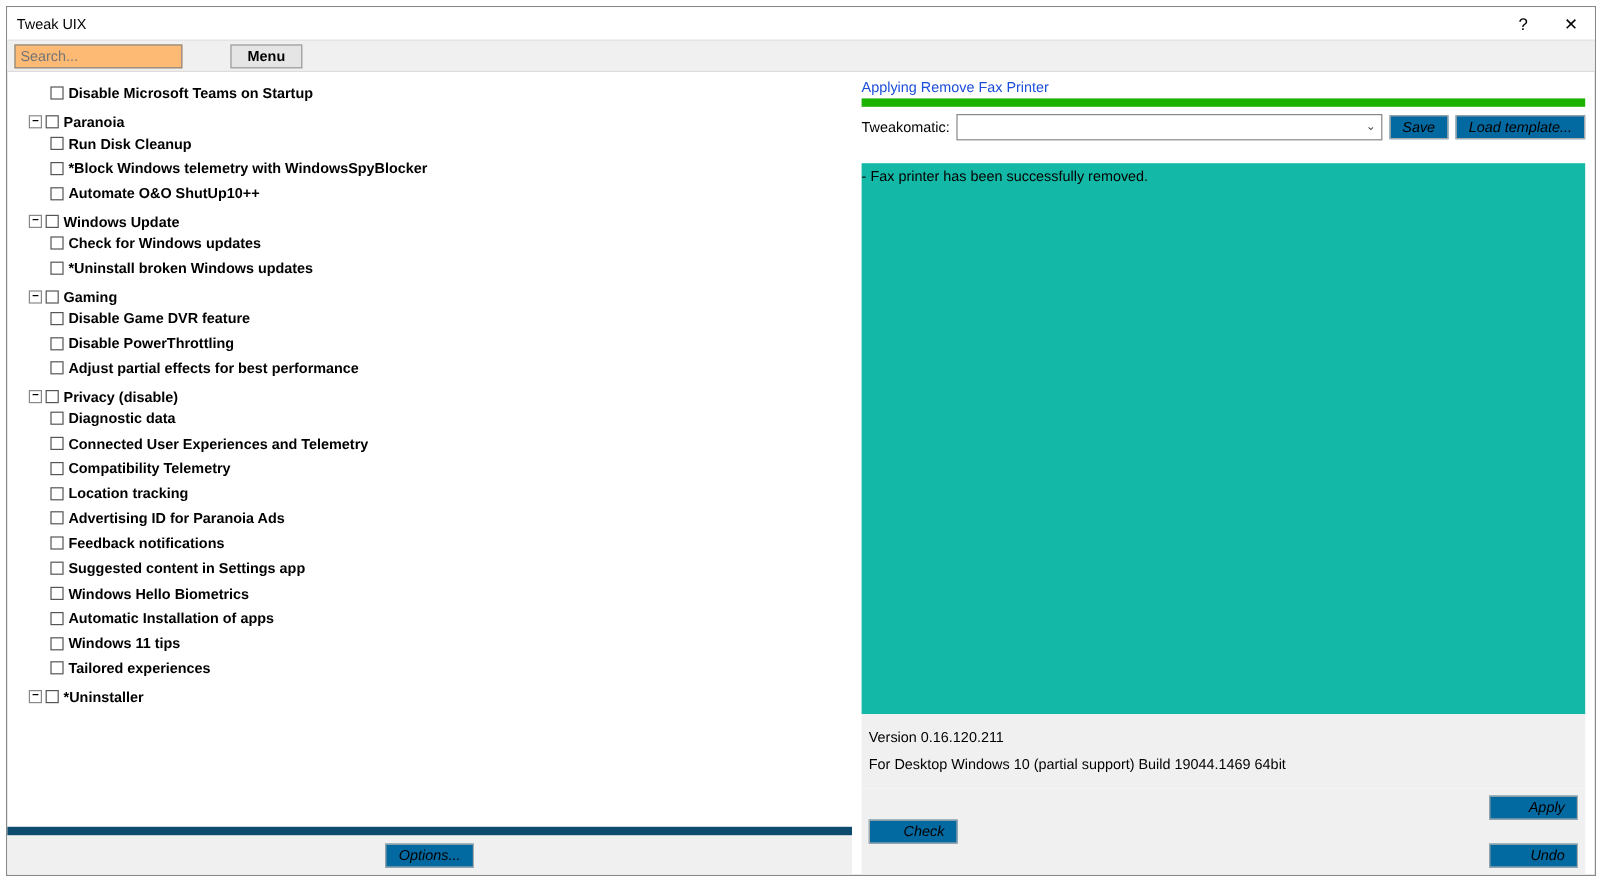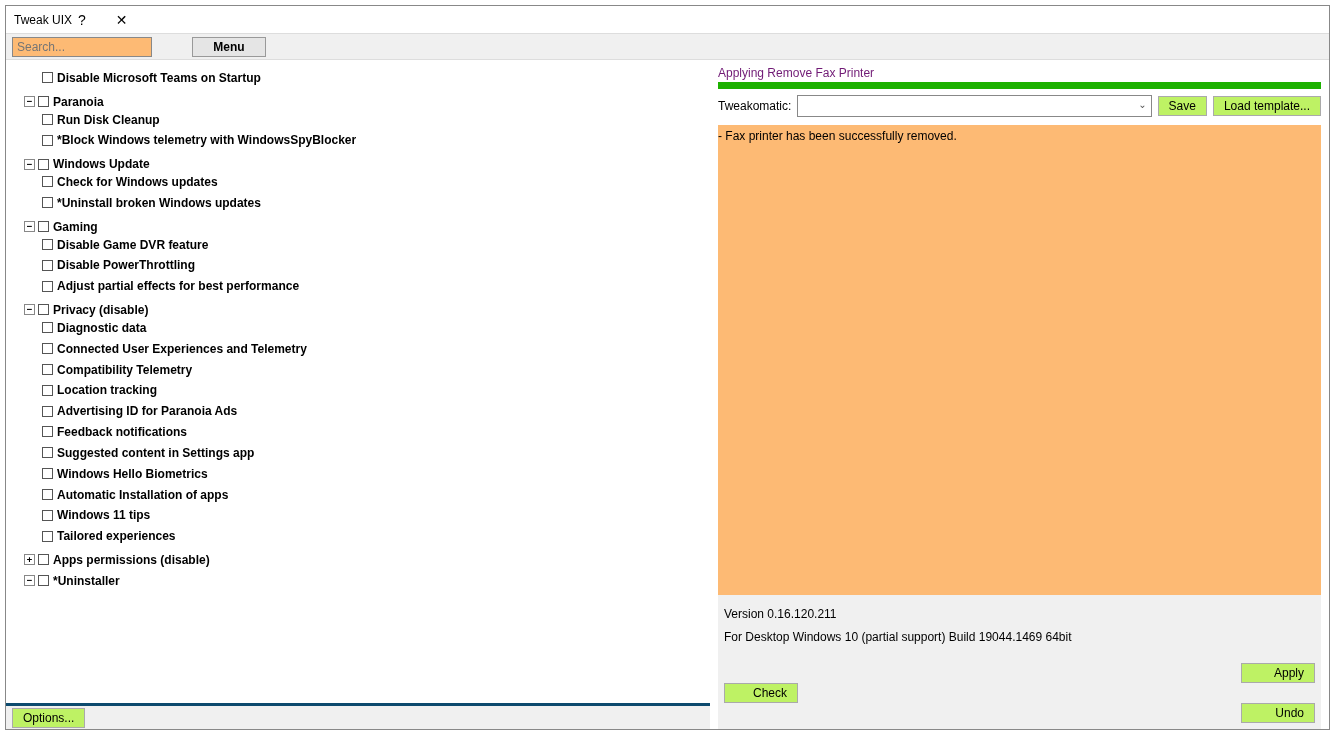--- a/index.html
+++ b/index.html
@@ -1,46 +1,46 @@
 <!DOCTYPE html>
 <html><head>
 <meta charset="utf-8">
 <style>
 * { box-sizing: border-box; margin: 0; padding: 0; }
 body { font-family: "Segoe UI", Tahoma, sans-serif; font-size: 12px; background: #fff; width:1337px; height:735px; overflow:hidden; }
 .window { border: 1px solid #888; width: 1325px; height: 725px; margin: 5px; background: #fff; display:flex; flex-direction:column;}
-.titlebar { height: 28px; display:flex; align-items:center; padding: 0 8px; border-bottom:1px solid #ddd; background:#fff;}
+.titlebar { height: 28px; display:flex; align-items:center; justify-content:space-between; padding: 0 8px; border-bottom:1px solid #ddd; background:#fff;}
 .titlebar .title { font-size:12px; }
 .titlebar .controls { display:flex; gap:18px; align-items:center; font-size:14px;}
 .titlebar .controls span { padding:2px 6px; cursor:default;}
 .toolbar { height: 26px; background:#f0f0f0; border-bottom:1px solid #ddd; display:flex; align-items:center; padding: 0 6px; gap:40px;}
 .search-input { width: 140px; height:20px; border:1px solid #888; background:#fdba74; padding:1px 4px; font-size:12px;}
-.menu-btn { width:74px; height:20px; background:#e5e5e5; border:1px solid #999; font-size:12px; font-weight:bold; cursor:default; text-align:center; line-height:18px;}
+.menu-btn { width:60px; height:20px; background:#e5e5e5; border:1px solid #999; font-size:12px; font-weight:bold; cursor:default; text-align:center; line-height:18px;}
 .content { flex:1; display:flex; overflow:hidden;}
 .left-pane { flex-basis: 704px; flex-shrink:0; display:flex; flex-direction:column; border-right:none; position:relative;}
 .tree-wrap { flex:1; overflow-y:scroll; overflow-x:hidden; padding: 4px 0 4px 18px;}
 .tree-wrap::-webkit-scrollbar { width:16px; }
 .tree-wrap::-webkit-scrollbar-track { background:#f0f0f0;}
 .tree-wrap::-webkit-scrollbar-thumb { background:#c0c0c0; }
 .tree ul { list-style:none; padding-left:18px;font-weight:bold; }
 .tree > ul { padding-left: 0; }
 .tree li { position:relative; padding:3px 0; white-space:nowrap;}
 .expander { display:inline-block; width:11px; height:11px; border:1px solid #888; background:#fff; text-align:center; line-height:9px; font-size:9px; margin-right:3px; vertical-align:middle; cursor:default; font-family:monospace;}
 .cb { display:inline-block; width:11px; height:11px; border:1px solid #555; background:#fff; margin-right:4px; vertical-align:middle; cursor:default;}
 .node-label { vertical-align:middle;}
-.left-footer { height:26px; background:#f0f0f0; border-top:3px solid #0c4a6e; display:flex; align-items:center; padding:0 6px;}
-.btn { background:#bef264; border:1px solid #aaa; padding:2px 10px; font-size:12px; cursor:default;}
+.left-footer { height:40px; background:#f0f0f0; border-top:7px solid #0c4a6e; display:flex; align-items:center; padding:0 6px;justify-content:center;}
+.btn { background:#0369a1; border:1px solid #aaa; padding:2px 10px; font-size:12px; cursor:default;font-style:italic;}
 .right-pane { flex:1; display:flex; flex-direction:column; padding:4px 8px 0 8px;}
-.status-label { color:#701a75; font-size:12px; padding:2px 0;}
+.status-label { color:#1d4ed8; font-size:12px; padding:2px 0;}
 .progress-bar { height:7px; background:#1db100; width:100%; margin-bottom:6px;}
 .tweak-row { display:flex; align-items:center; gap:6px; margin-bottom:8px;}
 .tweak-label {}
 .tweak-select { flex:1; height:22px; border:1px solid #888; background:#fff; position:relative;}
 .tweak-select .chev { position:absolute; right:4px; top:3px; font-size:10px; color:#555;}
-.log-area { flex:1; background:#fdba74; padding:4px 0;}
+.log-area { flex:1; background:#14b8a6; padding:4px 0;margin-top:11px;}
 .version-box { background:#f0f0f0; padding:8px 6px; font-size:12px; line-height:1.9;}
 .right-footer { background:#f0f0f0; display:flex; align-items:center; justify-content:space-between; padding:6px; }
 .right-footer .right-btns { display:flex; gap:20px;flex-direction:column;}
 .btn-wide { width:74px; text-align:right;}
 </style>
 </head>
 <body>
 
 <div class="window">
   <div class="titlebar">
@@ -61,20 +61,21 @@
           <ul>
             <li>
               <ul>
                 <li><span class="cb"></span><span class="node-label">Disable Microsoft Teams on Startup</span></li>
               </ul>
             </li>
             <li><span class="expander">−</span><span class="cb"></span><span class="node-label">Paranoia</span>
               <ul>
                 <li><span class="cb"></span><span class="node-label">Run Disk Cleanup</span></li>
                 <li><span class="cb"></span><span class="node-label">*Block Windows telemetry with WindowsSpyBlocker</span></li>
+                <li><span class="cb"></span><span class="node-label">Automate O&amp;O ShutUp10++</span></li>
               </ul>
             </li>
             <li><span class="expander">−</span><span class="cb"></span><span class="node-label">Windows Update</span>
               <ul>
                 <li><span class="cb"></span><span class="node-label">Check for Windows updates</span></li>
                 <li><span class="cb"></span><span class="node-label">*Uninstall broken Windows updates</span></li>
               </ul>
             </li>
             <li><span class="expander">−</span><span class="cb"></span><span class="node-label">Gaming</span>
               <ul>
@@ -91,21 +92,20 @@
                 <li><span class="cb"></span><span class="node-label">Location tracking</span></li>
                 <li><span class="cb"></span><span class="node-label">Advertising ID for Paranoia Ads</span></li>
                 <li><span class="cb"></span><span class="node-label">Feedback notifications</span></li>
                 <li><span class="cb"></span><span class="node-label">Suggested content in Settings app</span></li>
                 <li><span class="cb"></span><span class="node-label">Windows Hello Biometrics</span></li>
                 <li><span class="cb"></span><span class="node-label">Automatic Installation of apps</span></li>
                 <li><span class="cb"></span><span class="node-label">Windows 11 tips</span></li>
                 <li><span class="cb"></span><span class="node-label">Tailored experiences</span></li>
               </ul>
             </li>
-            <li><span class="expander">+</span><span class="cb"></span><span class="node-label">Apps permissions (disable)</span></li>
             <li><span class="expander">−</span><span class="cb"></span><span class="node-label">*Uninstaller</span></li>
           </ul>
         </div>
       </div>
       <div class="left-footer">
         <div class="btn">Options...</div>
       </div>
     </div>
 
     <div class="right-pane">

